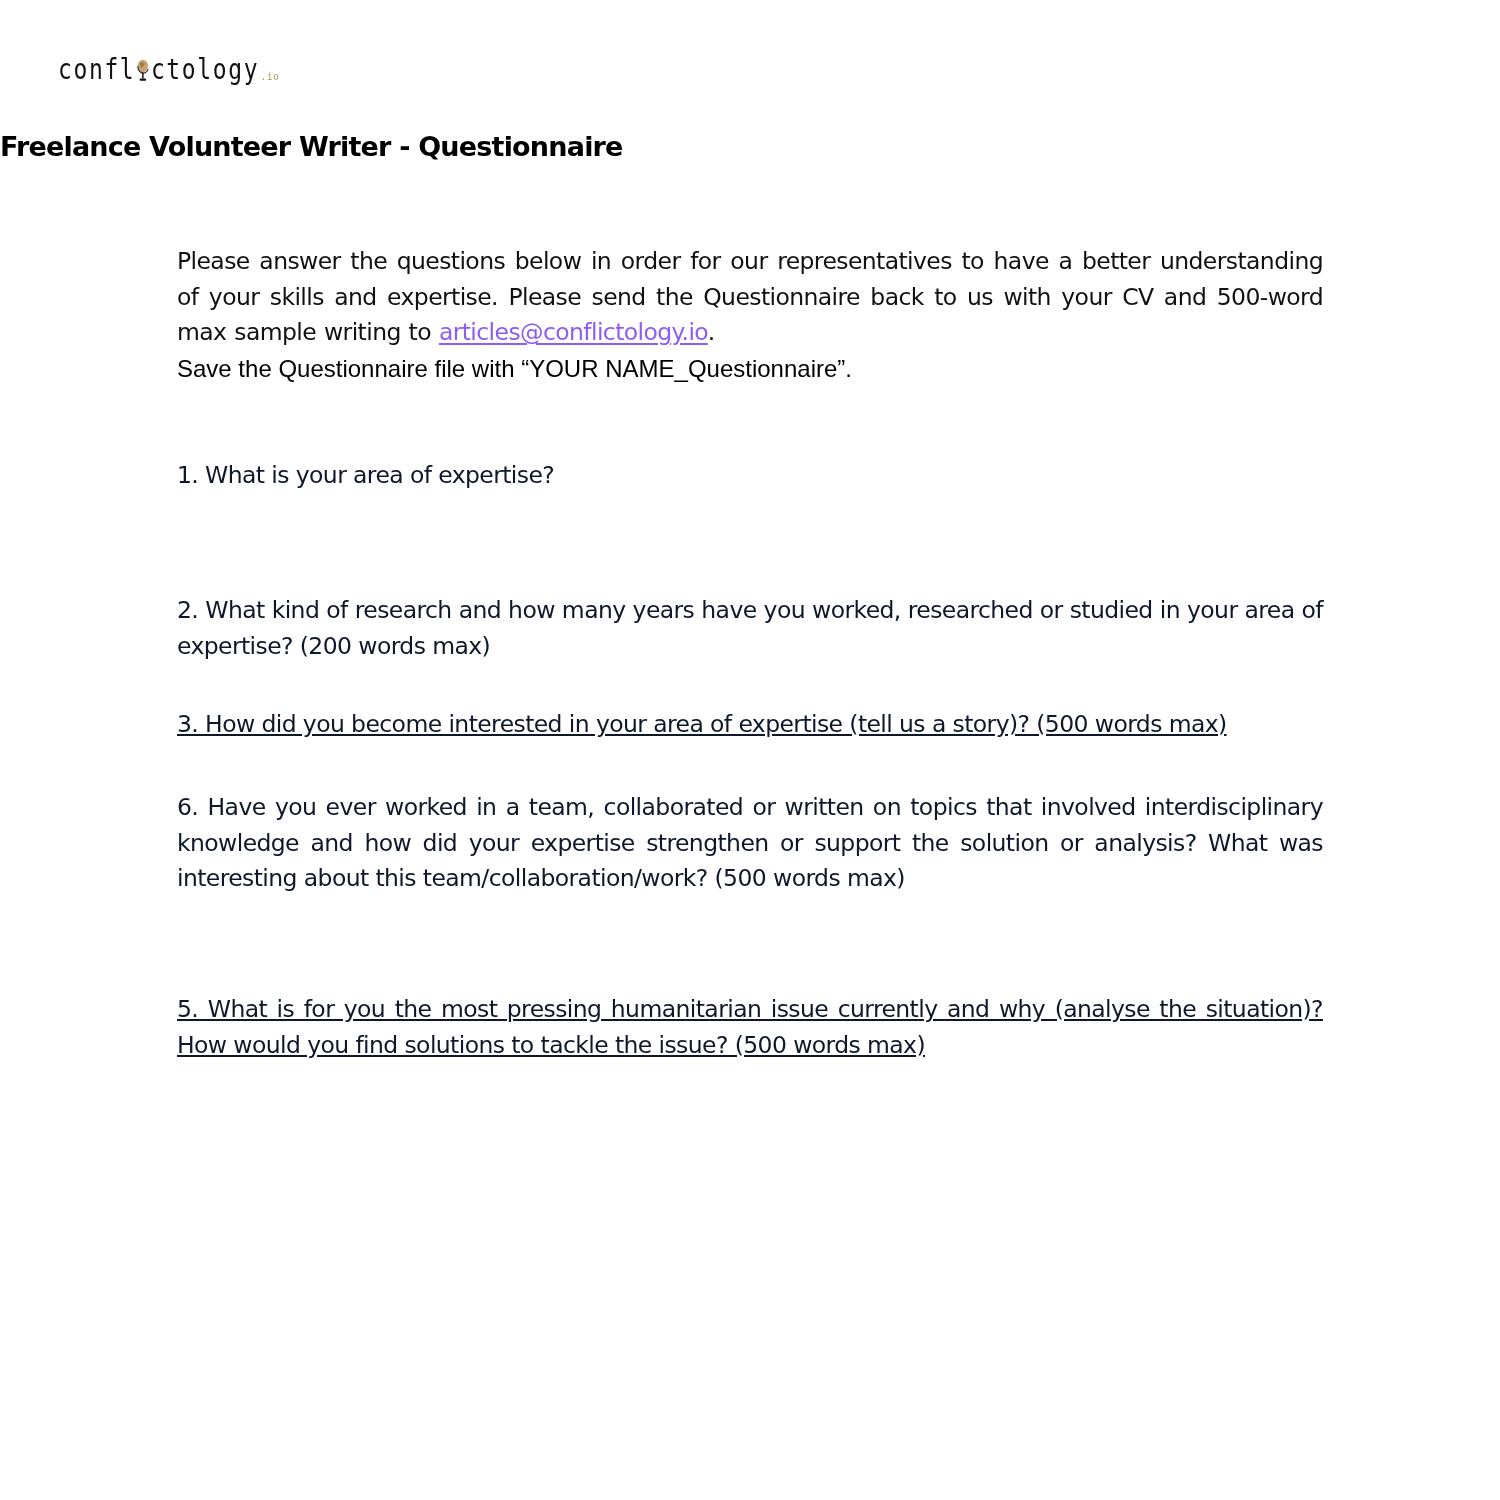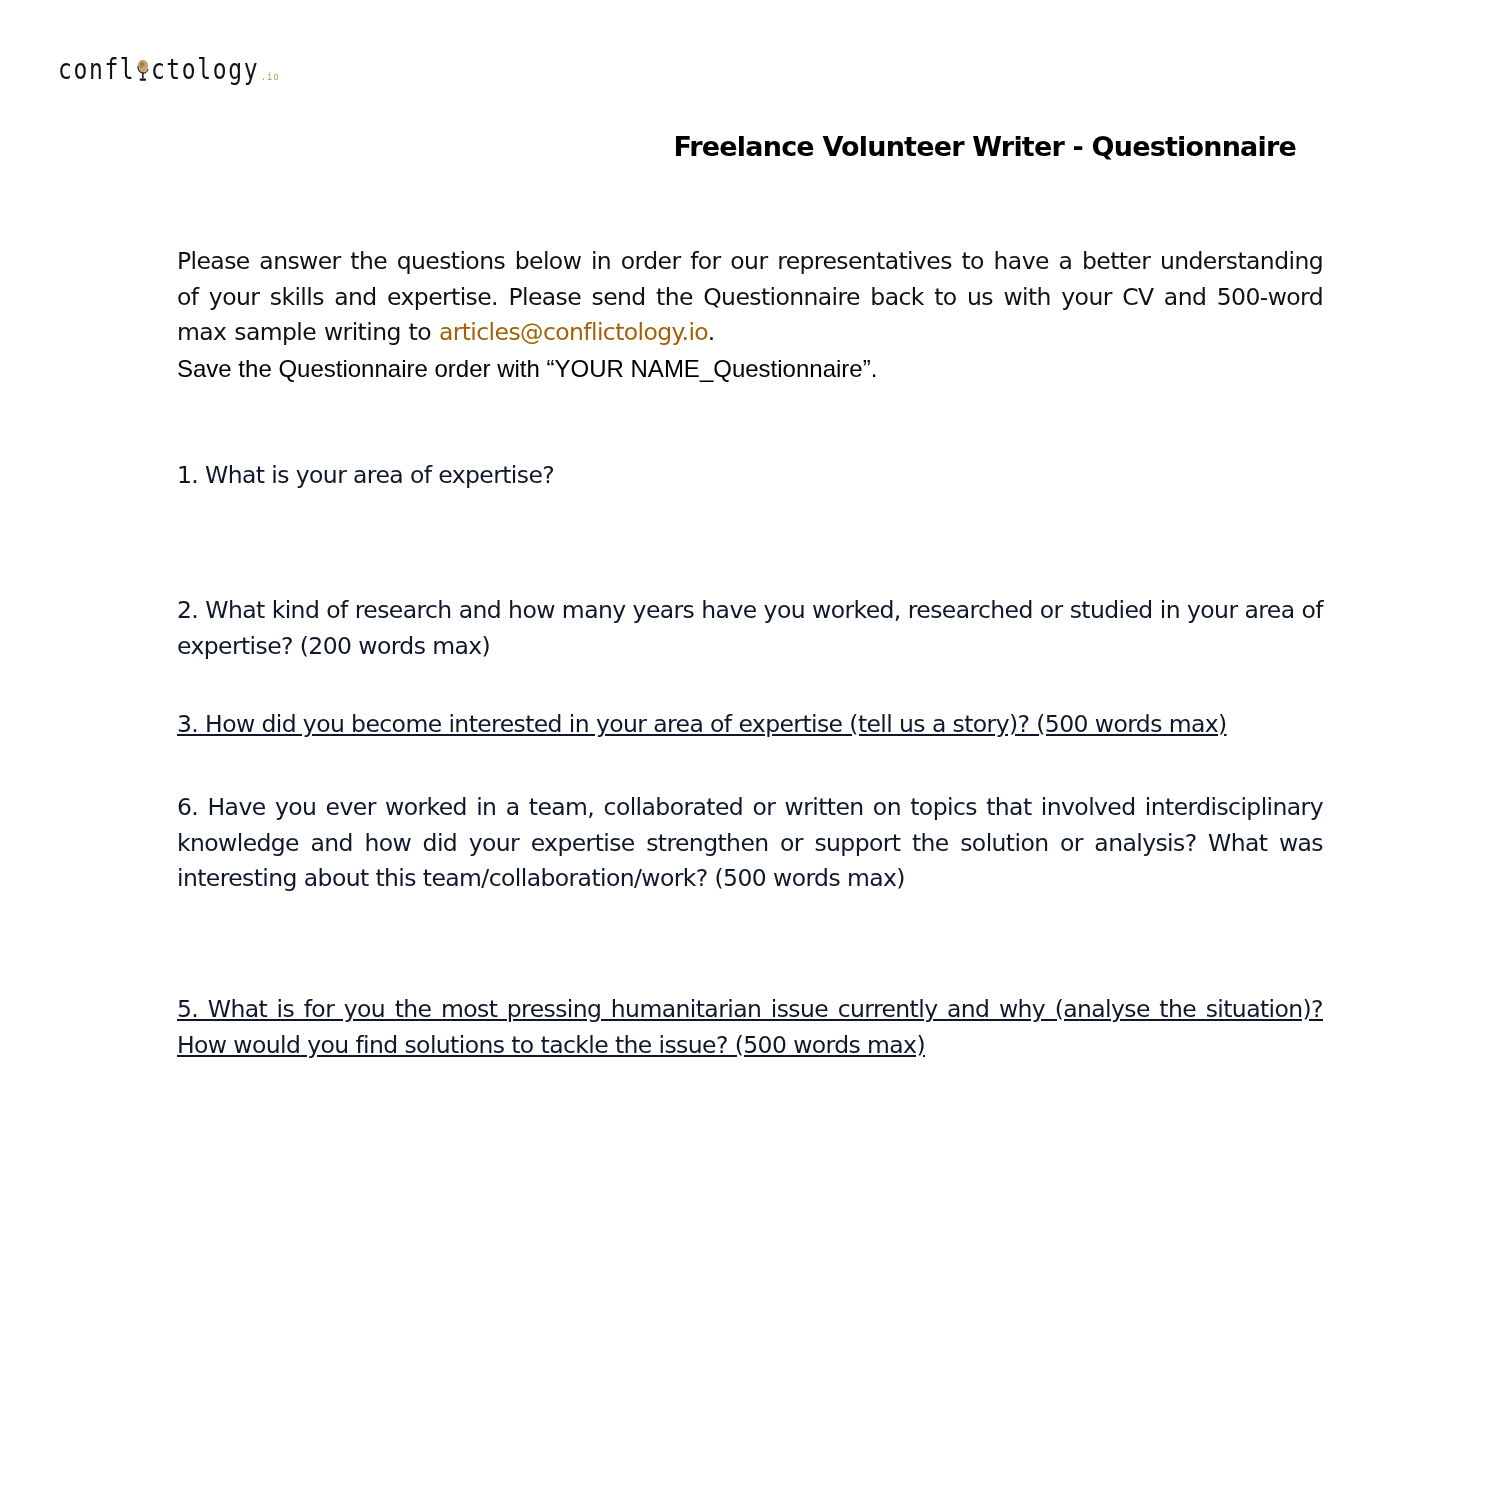--- a/index.html
+++ b/index.html
@@ -43,21 +43,21 @@
     color: #b8935a;
     letter-spacing: 1px;
     margin-left: 2px;
     margin-bottom: 3px;
   }
   .title {
     position: absolute;
     left: 0;
     width: 1296px;
     top: 131px;
-    text-align: right;
+    text-align: left;
     font-family: "DejaVu Sans", sans-serif;
     font-weight: bold;
     font-size: 27px;
     letter-spacing: -0.8px;
     color: #000000;
   }
   .content {
     position: absolute;
     left: 177px;
     width: 1146px;
@@ -72,21 +72,22 @@
     transform-origin: left top;
     letter-spacing: -0.6px;
     word-spacing: 1px;
     text-align: justify;
     text-align-last: left;
   }
   .intro {
     margin: 0;
   }
   .intro .link {
-    color: #a16207;
+    color: #8b5cf6;
+    text-decoration: underline;
     text-underline-offset: 3px;
   }
   .save-line {
     font-family: "Liberation Sans", sans-serif;
     font-size: 24px;
     letter-spacing: 0;
     word-spacing: 0;
     color: #000000;
   }
   .question {
@@ -123,20 +124,20 @@
     </svg>
   </span>
   <span>ctology</span>
   <span class="tld">.io</span>
 </div>
 
 <div class="title">Freelance Volunteer Writer - Questionnaire</div>
 
 <div class="content">
   <p class="intro condensed"><span>Please answer the questions below in order for our representatives to have a better understanding of your skills and expertise. Please send the Questionnaire back to us with your CV and 500-word max sample writing to </span><a class="link">articles@conflictology.io</a><span>.</span></p>
-  <p class="intro save-line">Save the Questionnaire order with “YOUR NAME_Questionnaire”.</p>
+  <p class="intro save-line">Save the Questionnaire file with “YOUR NAME_Questionnaire”.</p>
 </div>
 
 <p class="question q1">1. What is your area of expertise?</p>
 <p class="question q2">2. What kind of research and how many years have you worked, researched or studied in your area of expertise? (200 words max)</p>
 <p class="question q3">3. How did you become interested in your area of expertise (tell us a story)? (500 words max)</p>
 <p class="question q6">6. Have you ever worked in a team, collaborated or written on topics that involved interdisciplinary knowledge and how did your expertise strengthen or support the solution or analysis? What was interesting about this team/collaboration/work? (500 words max)</p>
 <p class="question q5">5. What is for you the most pressing humanitarian issue currently and why (analyse the situation)? How would you find solutions to tackle the issue? (500 words max)</p>
 
 </body></html>

